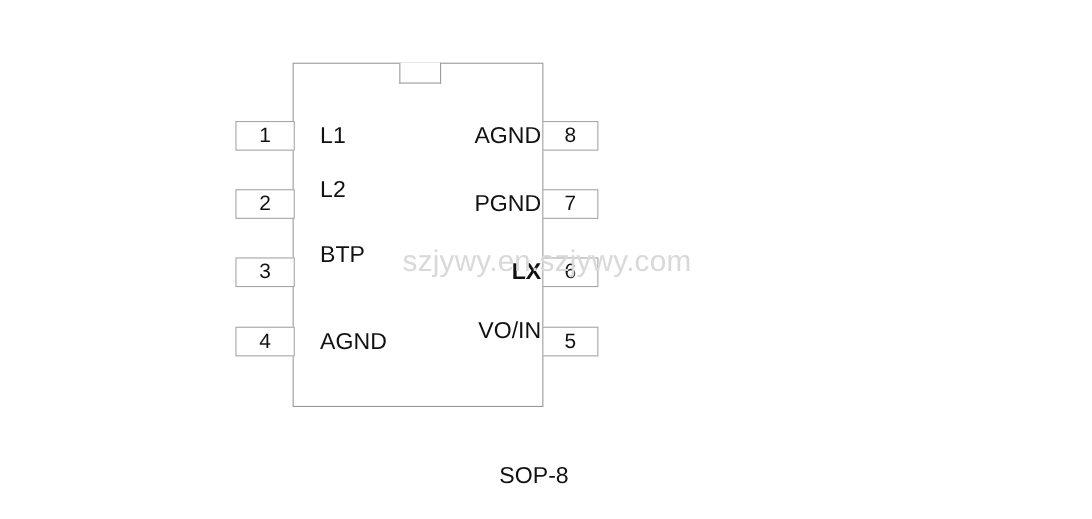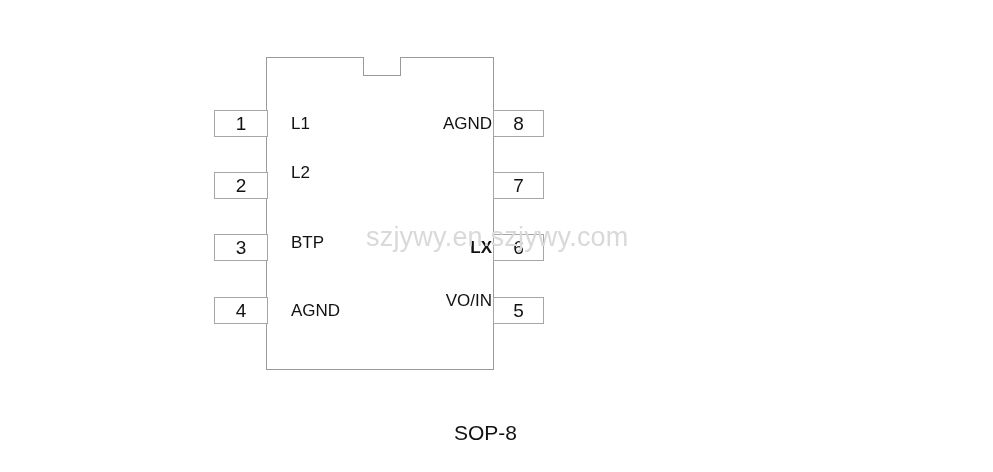--- a/index.html
+++ b/index.html
@@ -56,21 +56,21 @@
     line-height: 25px;
     text-align: center;
   }
   .pin-tab.left  { left: 214px; width: 54px; }
   .pin-tab.right { left: 493px; width: 51px; }
 
   
   .pin-label {
     position: absolute;
     color: #111111;
-    font-size: 17px;
+    font-size: 21px;
     line-height: 27px;
     white-space: nowrap;
   }
   .pin-label.left  { left: 291px; text-align: left; }
   .pin-label.right { left: 292px; width: 200px; text-align: right; }
 
   
   #caption {
     position: absolute;
     left: 317px;
@@ -111,24 +111,25 @@
   <div class="pin-tab left" style="top:234px;">3</div>
   <div class="pin-tab left" style="top:297px;">4</div>
 
   <div class="pin-tab right" style="top:110px;">8</div>
   <div class="pin-tab right" style="top:172px;">7</div>
   <div class="pin-tab right" style="top:234px;">6</div>
   <div class="pin-tab right" style="top:297px;">5</div>
 
   <div class="pin-label left" style="top:110px;">L1</div>
   <div class="pin-label left" style="top:159px;">L2</div>
-  <div class="pin-label left" style="top:229px;">BTP</div>
+  <div class="pin-label left" style="top:218px;">BTP</div>
   <div class="pin-label left" style="top:297px;">AGND</div>
 
   <div class="pin-label right" style="top:110px;">AGND</div>
+  <div class="pin-label right" style="top:172px;">PGND</div>
   <div class="pin-label right" style="top:234px;font-weight:bold;">LX</div>
   <div class="pin-label right" style="top:287px;">VO/IN</div>
 
   <div id="watermark">szjywy.en.szjywy.com</div>
 
   <div id="caption">SOP-8</div>
 
 </div>
 
 </body></html>

